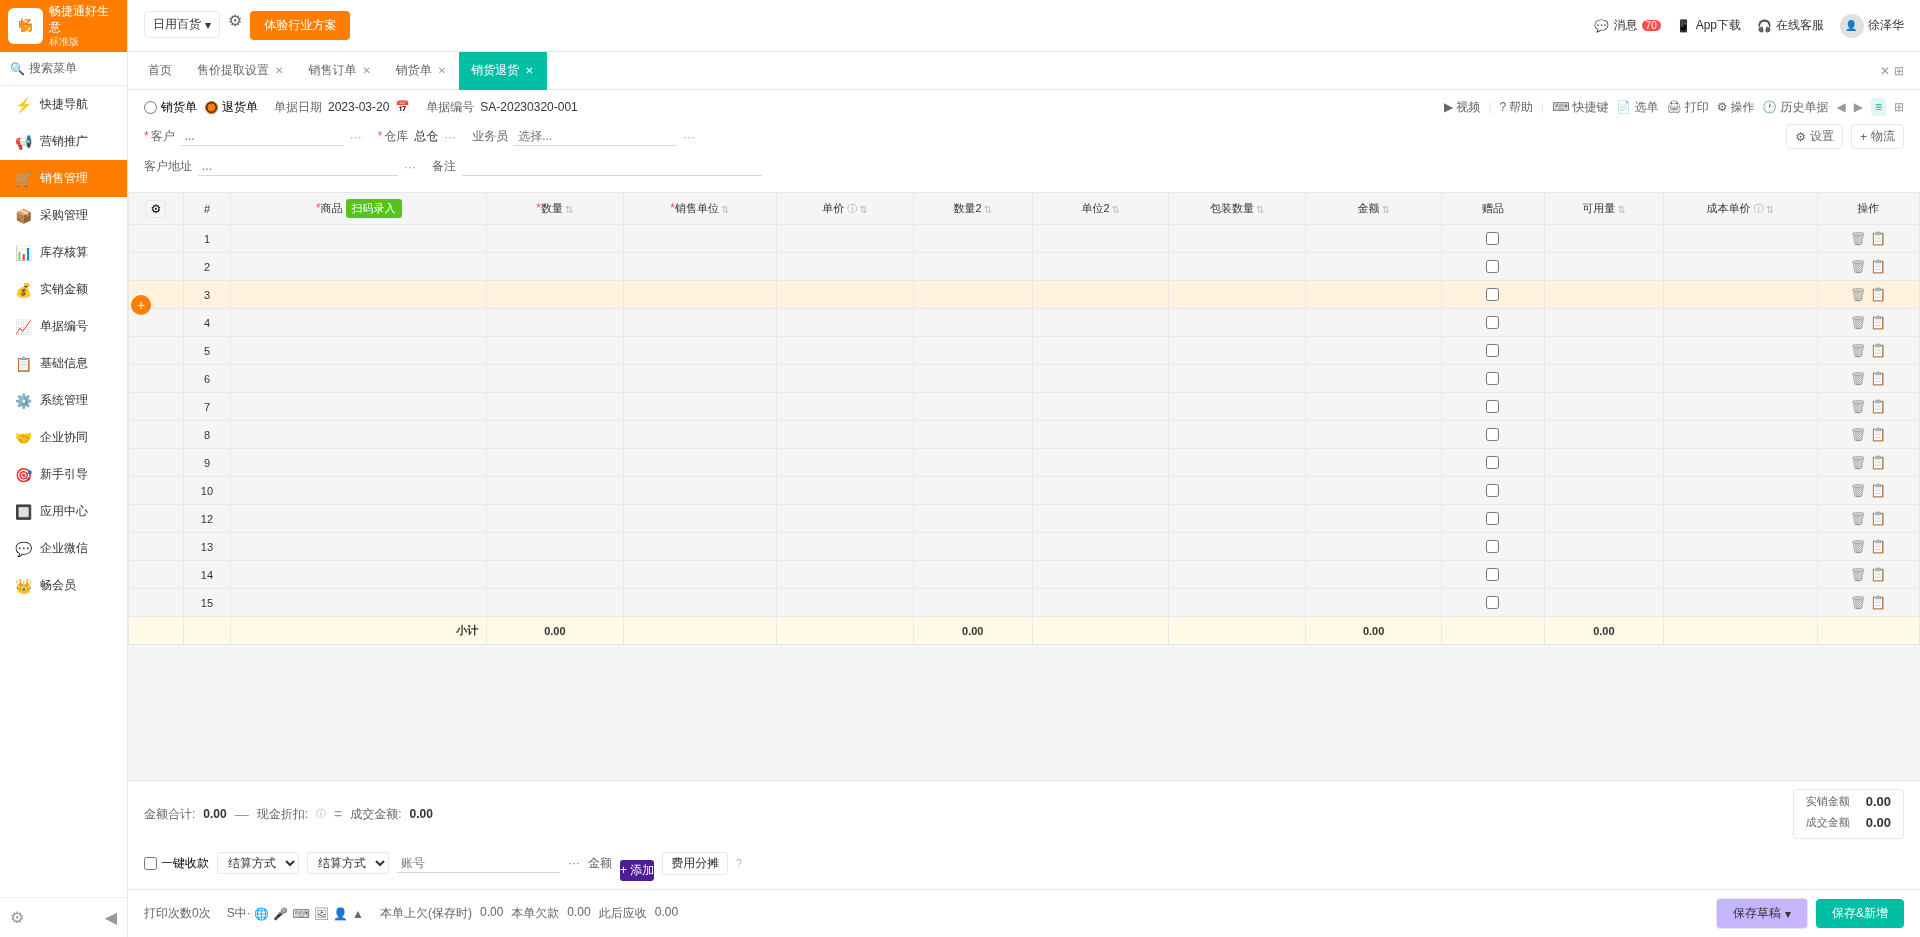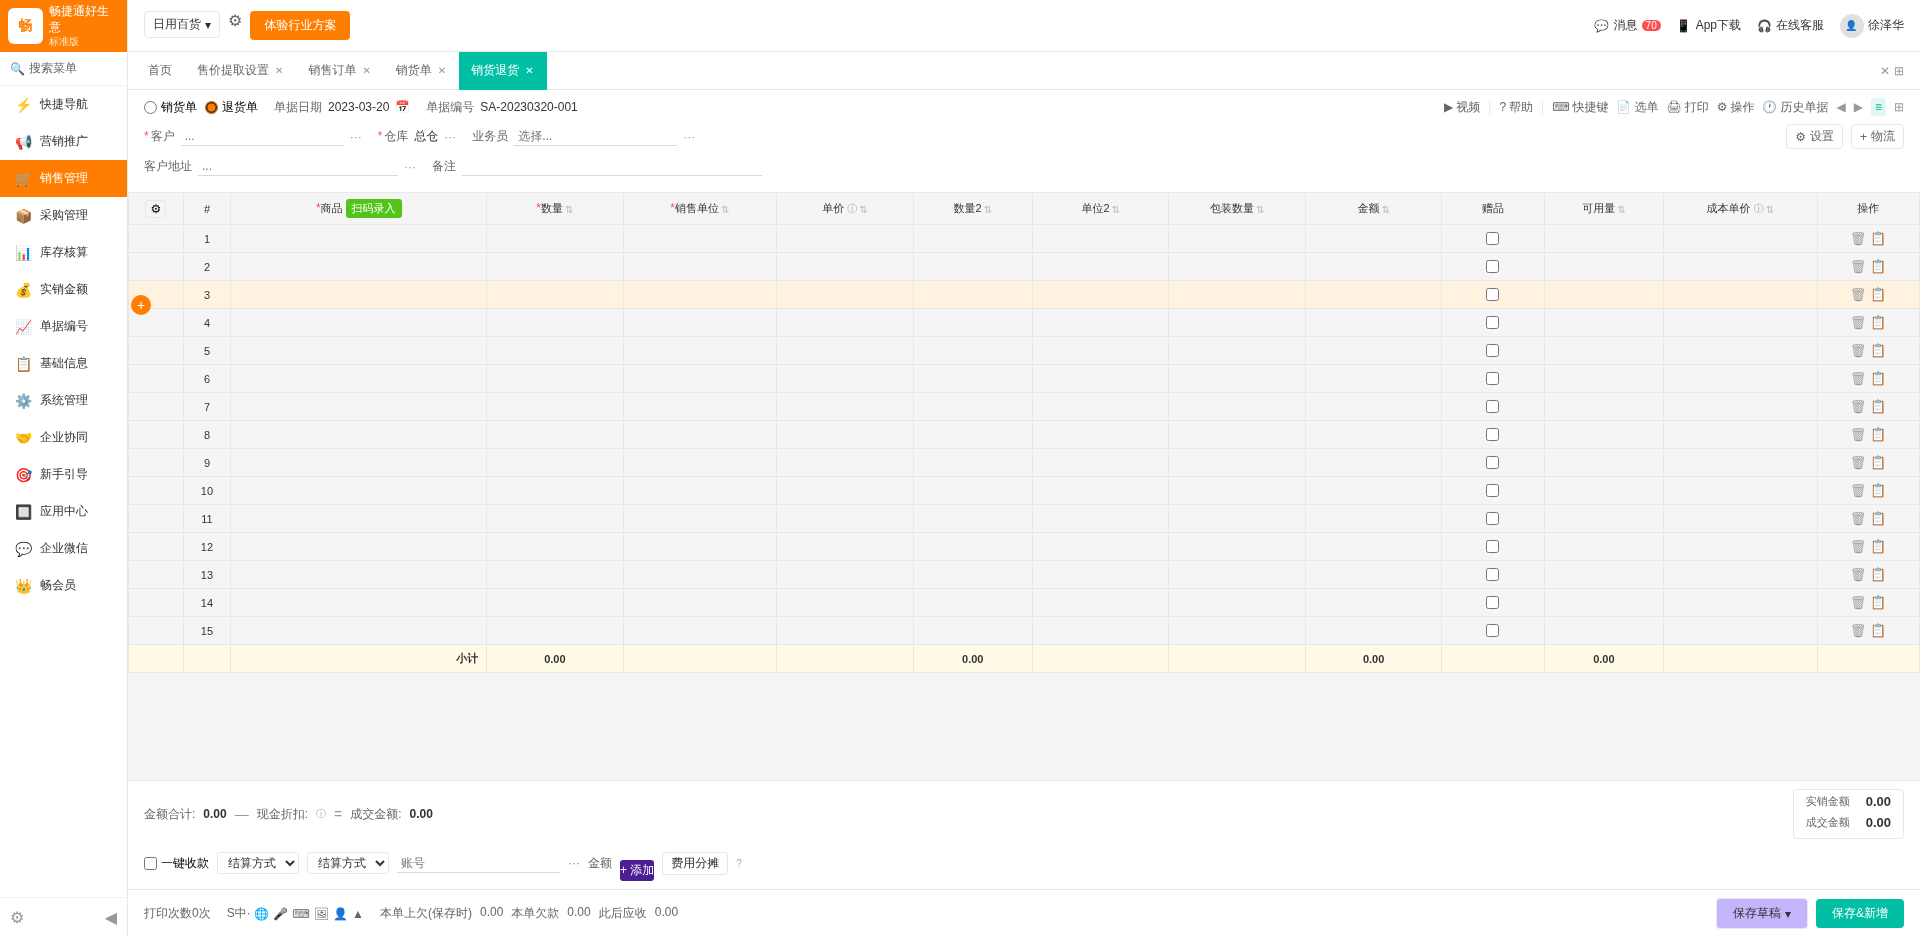--- a/index.html
+++ b/index.html
@@ -665,45 +665,20 @@
               <td></td>
               <td>
                 <div class="action-cell">
                   <span class="action-icon">🗑</span>
                   <span class="action-icon">📋</span>
                 </div>
               </td>
             </tr>
           <tr>
               <td></td>
-              <td class="row-num">11</td>
-              <td></td>
-              <td></td>
-              <td></td>
-              <td></td>
-              <td></td>
-              <td></td>
-              <td></td>
-              <td></td>
-              <td>
-                <div class="checkbox-cell">
-                  <input type="checkbox" style="">
-                </div>
-              </td>
-              <td></td>
-              <td></td>
-              <td>
-                <div class="action-cell">
-                  <span class="action-icon">🗑</span>
-                  <span class="action-icon">📋</span>
-                </div>
-              </td>
-            </tr>
-          <tr>
-              <td></td>
               <td class="row-num">12</td>
               <td></td>
               <td></td>
               <td></td>
               <td></td>
               <td></td>
               <td></td>
               <td></td>
               <td></td>
               <td>

